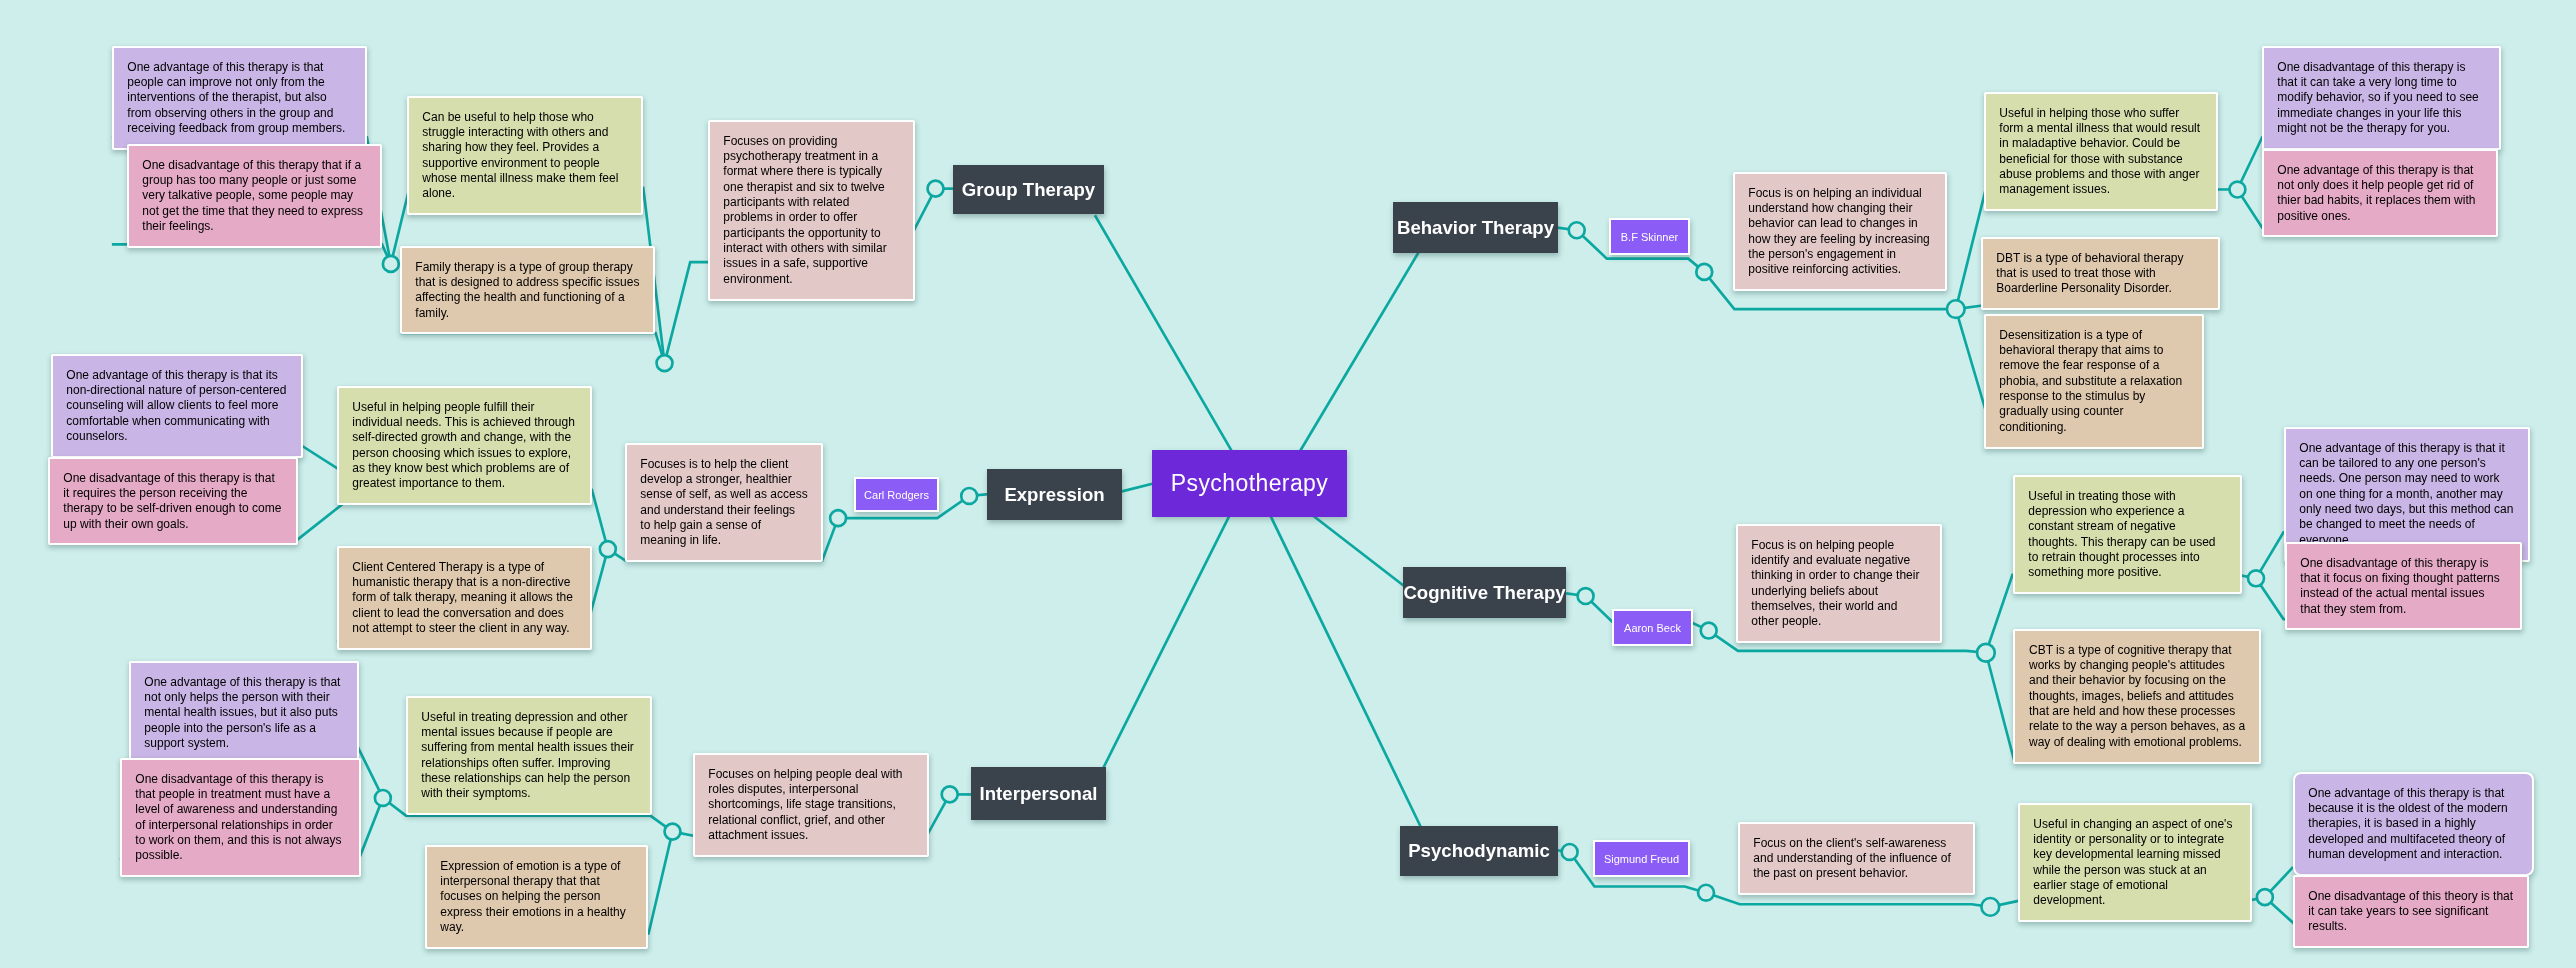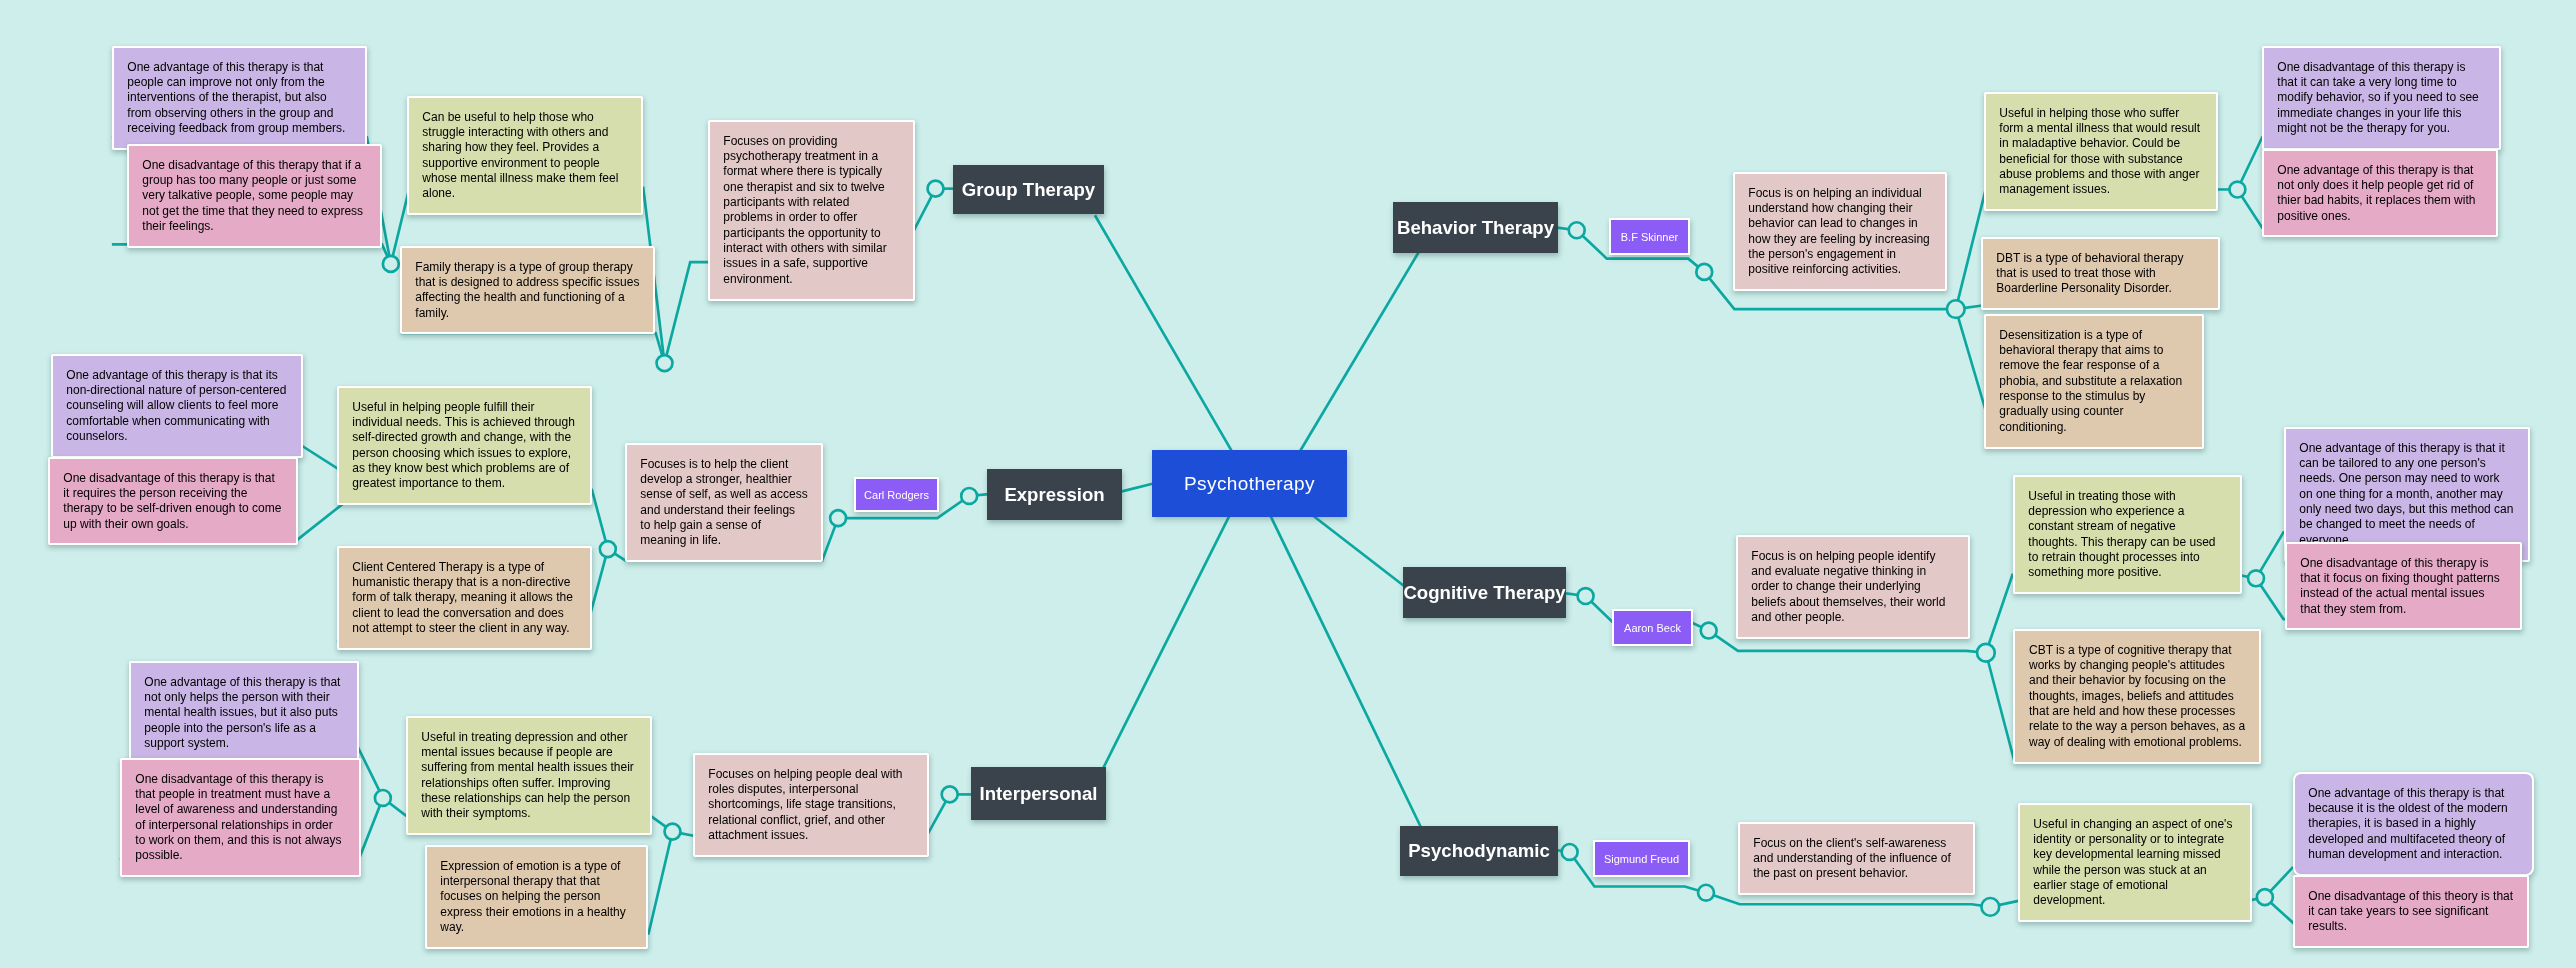--- a/index.html
+++ b/index.html
@@ -21,21 +21,21 @@
   .green{background:#d5deac;}
   .blush{background:#e2c8c6;}
   .tan{background:#dfc9ae;}
   .topic{
     position:absolute;z-index:3;display:flex;align-items:center;justify-content:center;
     background:#3a424c;color:#ffffff;font-weight:bold;font-size:18.6px;
     box-shadow:0.9px 2.7px 5.3px rgba(40,80,80,.35);
   }
   .root{
     position:absolute;z-index:3;display:flex;align-items:center;justify-content:center;
-    background:#1d4ed8;color:#ffffff;font-size:19px;letter-spacing:0.4px;
+    background:#6d28d9;color:#ffffff;font-size:23px;letter-spacing:0.4px;
     box-shadow:0.9px 2.7px 6.2px rgba(40,80,80,.35);
   }
   .person{
     position:absolute;z-index:3;display:flex;align-items:center;justify-content:center;
     background:#8b5cf6;color:#ffffff;font-size:11px;
     border:2.7px solid #ffffff;box-sizing:border-box;
     box-shadow:0.9px 2.7px 5.3px rgba(40,80,80,.30);
   }
 </style>
 </head>
@@ -142,32 +142,32 @@
 <div class="note blush" style="left:690px;top:120px;width:207px;margin-left:18px;">Focuses on providing psychotherapy treatment in a format where there is typically one therapist and six to twelve participants with related problems in order to offer  participants the opportunity to interact with others with similar issues in a safe, supportive environment.</div>
 
 <div class="note purple" style="left:51px;top:354px;width:252px;">One advantage of this therapy is that its non-directional nature of person-centered counseling will allow clients to feel more comfortable when communicating with counselors.</div>
 <div class="note rose" style="left:48px;top:457px;width:250px;">One disadvantage of this therapy is that it requires the person receiving the therapy to be self-driven enough to come up with their own goals.</div>
 <div class="note green" style="left:337px;top:386px;width:255px;">Useful in helping people fulfill their individual needs. This is achieved through self-directed growth and change, with the person choosing which issues to explore, as they know best which problems are of greatest importance to them.</div>
 <div class="note blush" style="left:625px;top:443px;width:198px;">Focuses is to help the client develop a stronger, healthier sense of self, as well as access and understand their feelings to help gain a sense of meaning in life.</div>
 <div class="note tan" style="left:337px;top:546px;width:255px;">Client Centered Therapy is a type of humanistic therapy that is a non-directive form of talk therapy, meaning it allows the client to lead the conversation and does not attempt to steer the client in any way.</div>
 
 <div class="note purple" style="left:129px;top:661px;width:230px;">One advantage of this therapy is that not only helps the person with their mental health issues, but it also puts people into the person's life as a support system.</div>
 <div class="note rose" style="left:120px;top:758px;width:241px;">One disadvantage of this therapy is that people in treatment must have a level of awareness and understanding of interpersonal relationships in order to work on them, and this is not always possible.</div>
-<div class="note green" style="left:406px;top:716px;width:246px;">Useful in treating depression and other mental issues because if people are suffering from mental health issues their relationships often suffer. Improving these relationships can help the person with their symptoms.</div>
+<div class="note green" style="left:406px;top:696px;width:246px;">Useful in treating depression and other mental issues because if people are suffering from mental health issues their relationships often suffer. Improving these relationships can help the person with their symptoms.</div>
 <div class="note blush" style="left:693px;top:753px;width:236px;">Focuses on helping people deal with roles disputes, interpersonal shortcomings, life stage transitions, relational conflict, grief, and other attachment issues.</div>
 <div class="note tan" style="left:425px;top:845px;width:223px;">Expression of emotion is a type of interpersonal therapy that that focuses on helping the person express their emotions in a healthy way.</div>
 
 <div class="note blush" style="left:1733px;top:172px;width:214px;">Focus is on helping an individual understand how changing their behavior can lead to changes in how they are feeling by increasing the person's engagement in positive reinforcing activities.</div>
 <div class="note green" style="left:1984px;top:92px;width:234px;">Useful in helping those who suffer form a mental illness that would result in maladaptive behavior. Could be beneficial for those with substance abuse problems and those with anger management issues.</div>
 <div class="note purple" style="left:2262px;top:46px;width:239px;">One disadvantage of this therapy is that it can take a very long time to modify behavior, so if you need to see immediate changes in your life this might not be the therapy for you.</div>
 <div class="note rose" style="left:2262px;top:149px;width:236px;">One advantage of this therapy is that not only does it help people get rid of thier bad habits, it replaces them with positive ones.</div>
 <div class="note tan" style="left:1981px;top:237px;width:239px;">DBT is a type of behavioral therapy that is used to treat those with Boarderline Personality Disorder.</div>
 <div class="note tan" style="left:1984px;top:314px;width:220px;">Desensitization is a type of behavioral therapy that aims to remove the fear response of a phobia, and substitute a relaxation response to the stimulus by gradually using counter conditioning.</div>
 
-<div class="note blush" style="left:1736px;top:535px;width:234px;">Focus is on helping people identify and evaluate negative thinking in order to change their underlying beliefs about themselves, their world and other people.</div>
+<div class="note blush" style="left:1736px;top:524px;width:206px;">Focus is on helping people identify and evaluate negative thinking in order to change their underlying beliefs about themselves, their world and other people.</div>
 <div class="note green" style="left:2013px;top:475px;width:229px;">Useful in treating those with depression who experience a constant stream of negative thoughts. This therapy can be used to retrain thought processes into something more positive.</div>
 <div class="note purple" style="left:2284px;top:427px;width:246px;">One advantage of this therapy is that it can be tailored to any one person's needs. One person may need to work on one thing for a month, another may only need two days, but this method can be changed to meet the needs of everyone.</div>
 <div class="note rose" style="left:2285px;top:542px;width:237px;">One disadvantage of this therapy is that it focus on fixing thought patterns instead of the actual mental issues that they stem from.</div>
 <div class="note tan" style="left:2013px;top:629px;width:248px;padding-left:14px;">CBT is a type of cognitive therapy that works by changing people's attitudes and their behavior by focusing on the thoughts, images, beliefs and attitudes that are held and how these processes relate to the way a person behaves, as a way of dealing with emotional problems.</div>
 
 <div class="note blush" style="left:1738px;top:822px;width:237px;">Focus on the client's self-awareness and understanding of the influence of the past on present behavior.</div>
 <div class="note green" style="left:2018px;top:803px;width:234px;">Useful in changing an aspect of one's identity or personality or to integrate key developmental learning missed while the person was stuck at an earlier stage of emotional development.</div>
 <div class="note purple" style="left:2293px;top:772px;width:241px;border-radius:8px;">One advantage of this therapy is that because it is the oldest of the modern therapies, it is based in a highly developed and multifaceted theory of human development and interaction.</div>
 <div class="note rose" style="left:2293px;top:875px;width:236px;">One disadvantage of this theory is that it can take years to see significant results.</div>
 

